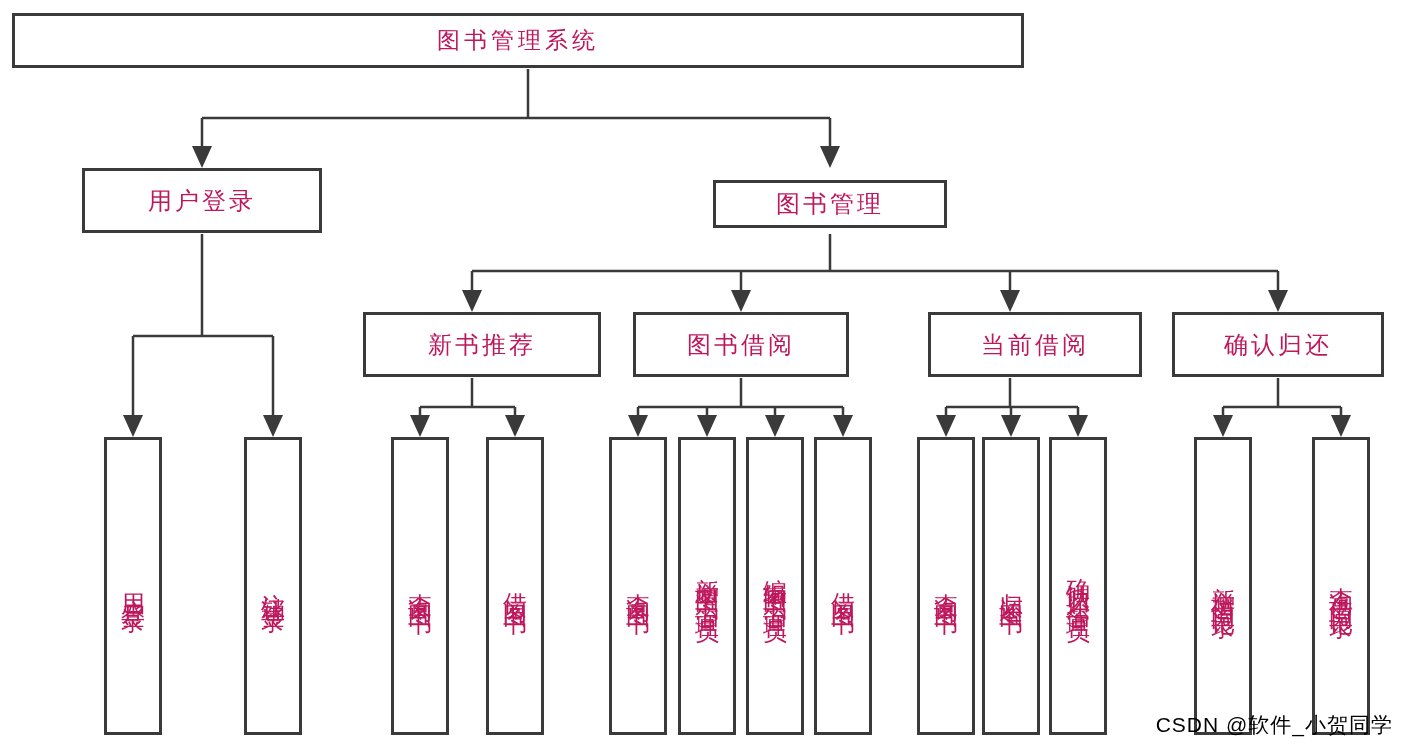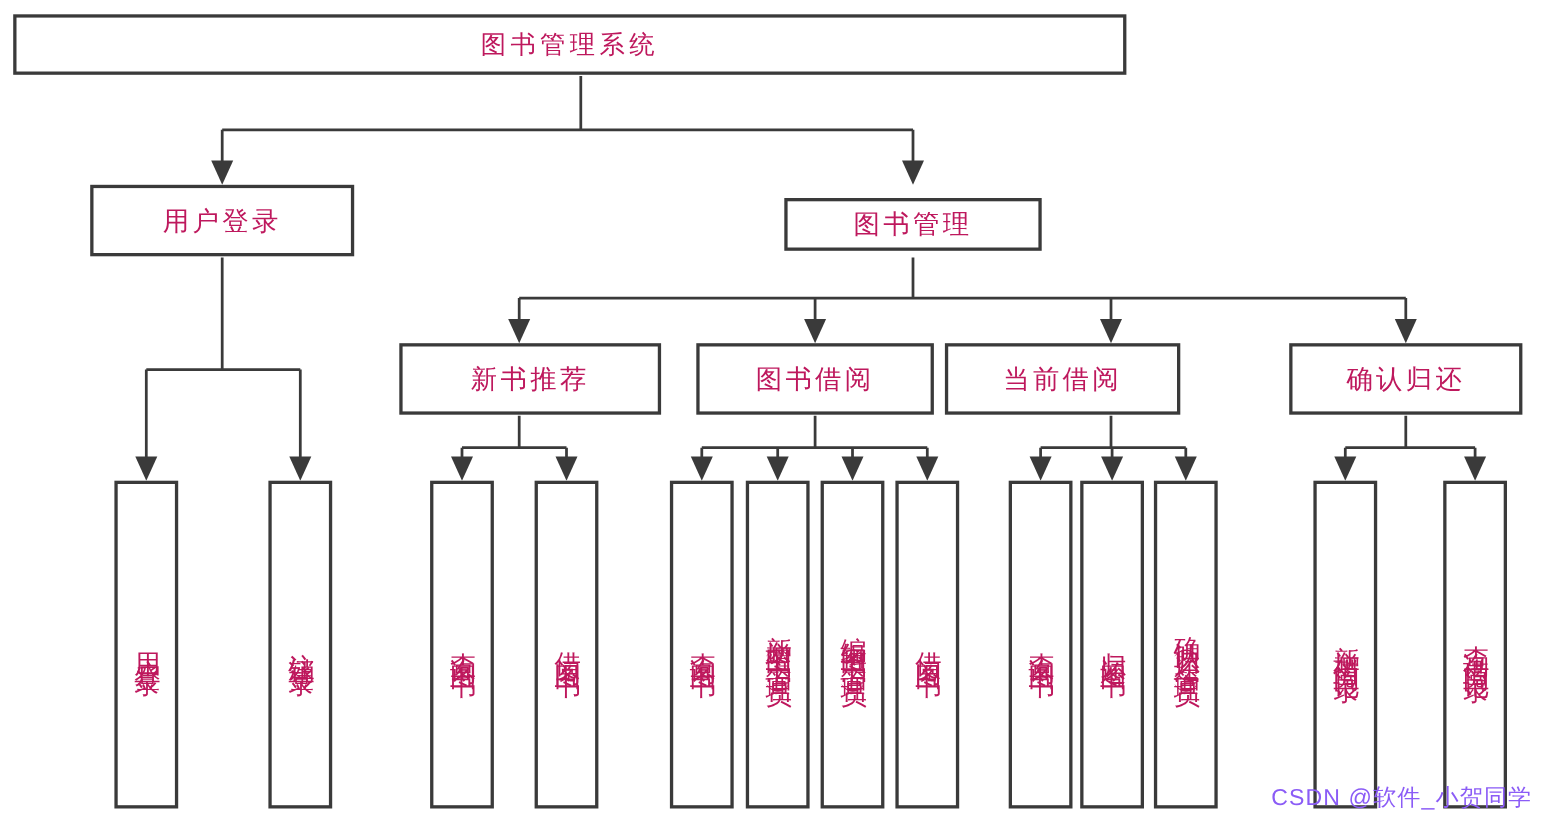--- a/index.html
+++ b/index.html
@@ -29,21 +29,21 @@
   .node.vert{
     writing-mode:vertical-rl;
     text-orientation:mixed;
     letter-spacing:6px;
     white-space:normal;
     line-height:1;
   }
   #watermark{
     position:absolute;
     right:12px;bottom:8px;
-    color:#8b5cf6;
+    color:#000000;
     font-size:21px;
     letter-spacing:1px;
     z-index:5;
     white-space:nowrap;
   }
 </style>
 </head>
 <body>
 
 <div id="stage">
@@ -98,21 +98,21 @@
     </g>
   </svg>
 
   <div class="node root" style="left:12px;top:13px;width:1012px;height:55px;">图书管理系统</div>
 
   <div class="node" style="left:82px;top:168px;width:240px;height:65px;">用户登录</div>
   <div class="node" style="left:713px;top:168px;width:234px;height:48px;margin-top:12px;">图书管理</div>
 
   <div class="node" style="left:363px;top:312px;width:238px;height:65px;">新书推荐</div>
   <div class="node" style="left:633px;top:312px;width:216px;height:65px;font-family:Liberation Serif, serif;">图书借阅</div>
-  <div class="node" style="left:859px;top:312px;width:214px;height:65px;text-align:right;">当前借阅</div>
+  <div class="node" style="left:928px;top:312px;width:214px;height:65px;text-align:right;">当前借阅</div>
   <div class="node" style="left:1172px;top:312px;width:212px;height:65px;">确认归还</div>
 
   <div class="node vert" style="left:104px;top:437px;width:58px;height:298px;">用户登录</div>
   <div class="node vert" style="left:244px;top:437px;width:58px;height:298px;">注销登录</div>
 
   <div class="node vert" style="left:391px;top:437px;width:58px;height:298px;">查询图书</div>
   <div class="node vert" style="left:486px;top:437px;width:58px;height:298px;">借阅图书</div>
 
   <div class="node vert" style="left:609px;top:437px;width:58px;height:298px;">查询图书</div>
   <div class="node vert" style="left:678px;top:437px;width:58px;height:298px;">新增图书（管理员）</div>

